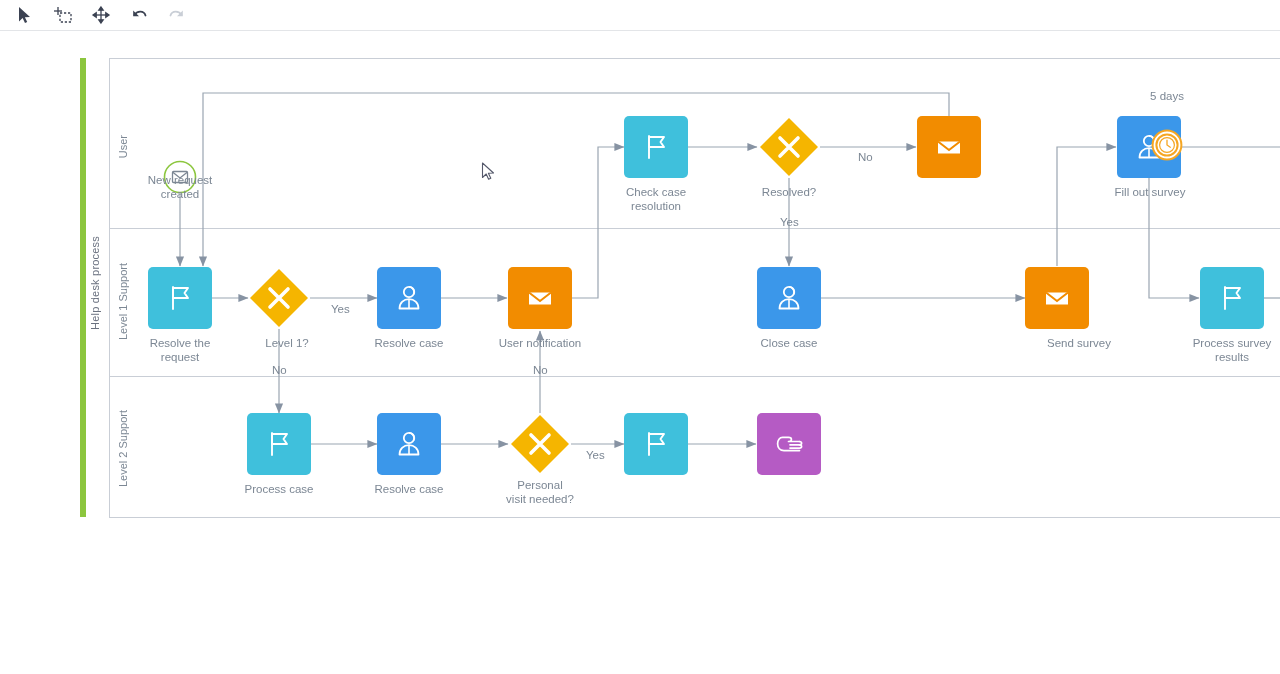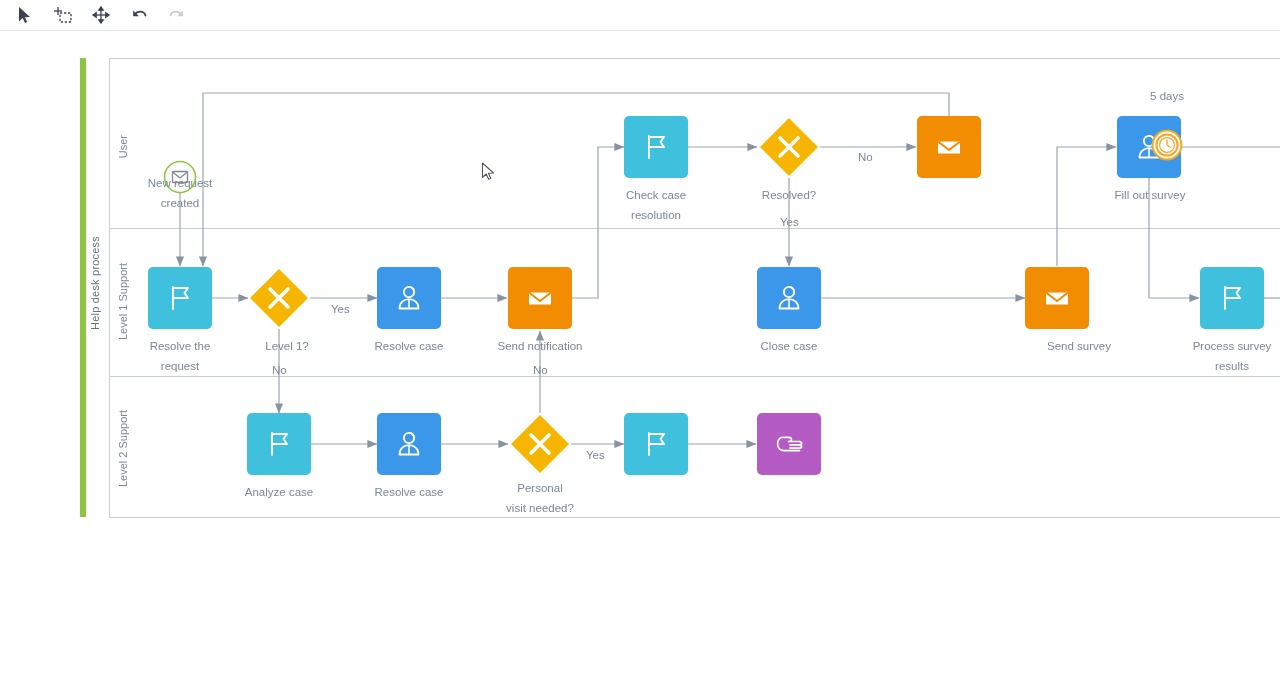--- a/index.html
+++ b/index.html
@@ -53,21 +53,21 @@
   }
   .lane-line { position:absolute; background:#c9ced6; }
   .task {
     position:absolute; border-radius:5px;
     display:flex; align-items:center; justify-content:center;
     cursor:pointer;
   }
   .task svg { display:block; }
   .node-label {
     position:absolute; text-align:center; color:#7c8794;
-    font-size:11.5px; line-height:20px; white-space:pre-line;
+    font-size:11.5px; line-height:14px; white-space:pre-line;
   }
   .gateway {
     position:absolute; cursor:pointer;
   }
   .event { position:absolute; cursor:pointer; }
   .flow-label {
     position:absolute; color:#7c8794; font-size:11.5px; white-space:nowrap;
   }
   .boundary-label {
     position:absolute; color:#7c8794; font-size:11.5px; white-space:nowrap; text-align:center;
@@ -279,21 +279,21 @@
         </svg>
       </div>
       <div class="node-label" style="left:349px; top:305px; width:120px;">Resolve case</div>
 
       <div class="task" style="left:508px; top:236px; width:64px; height:62px; background:#F28C00;">
         <svg width="30" height="30" viewBox="0 0 30 30">
           <path d="M4 9.5 L26 9.5 L26 21.5 L4 21.5 Z" fill="#ffffff"></path>
           <path d="M4 9.5 L15 18 L26 9.5" fill="none" stroke="#F28C00" stroke-width="2"></path>
         </svg>
       </div>
-      <div class="node-label" style="left:480px; top:305px; width:120px;">Send notification</div>
+      <div class="node-label" style="left:480px; top:305px; width:120px;">User notification</div>
 
       <div class="task" style="left:624px; top:85px; width:64px; height:62px; background:#3FC0DC;">
         <svg width="30" height="30" viewBox="0 0 30 30">
           <path d="M8 4 L8 26" stroke="#ffffff" stroke-width="1.9" fill="none" stroke-linecap="round"></path>
           <path d="M8 5 L23 5 L19.5 10 L23 15 L8 15 Z" stroke="#ffffff" stroke-width="1.9" fill="none" stroke-linejoin="round"></path>
         </svg>
       </div>
       <div class="node-label" style="left:596px; top:154px; width:120px;">Check case
 resolution</div>
 
@@ -358,21 +358,21 @@
       </div>
       <div class="node-label" style="left:1172px; top:305px; width:120px;">Process survey
 results</div>
 
       <div class="task" style="left:247px; top:382px; width:64px; height:62px; background:#3FC0DC;">
         <svg width="30" height="30" viewBox="0 0 30 30">
           <path d="M8 4 L8 26" stroke="#ffffff" stroke-width="1.9" fill="none" stroke-linecap="round"></path>
           <path d="M8 5 L23 5 L19.5 10 L23 15 L8 15 Z" stroke="#ffffff" stroke-width="1.9" fill="none" stroke-linejoin="round"></path>
         </svg>
       </div>
-      <div class="node-label" style="left:219px; top:451px; width:120px;">Analyze case</div>
+      <div class="node-label" style="left:219px; top:451px; width:120px;">Process case</div>
 
       <div class="task" style="left:377px; top:382px; width:64px; height:62px; background:#3B97EA;">
         <svg width="30" height="30" viewBox="0 0 30 30">
           <circle cx="15" cy="9" r="5.2" fill="none" stroke="#ffffff" stroke-width="1.8"></circle>
           <path d="M15 3.8 A5.2 5.2 0 0 1 19.6 11.4" fill="none" stroke="#ffffff" stroke-width="1.8"></path>
           <path d="M5.5 25.5 C5.5 19.5 9.8 16.2 15 16.2 C20.2 16.2 24.5 19.5 24.5 25.5 Z" fill="none" stroke="#ffffff" stroke-width="1.8" stroke-linejoin="round"></path>
           <path d="M15 16.6 L15 25.5" stroke="#ffffff" stroke-width="1.6"></path>
         </svg>
       </div>
       <div class="node-label" style="left:349px; top:451px; width:120px;">Resolve case</div>

